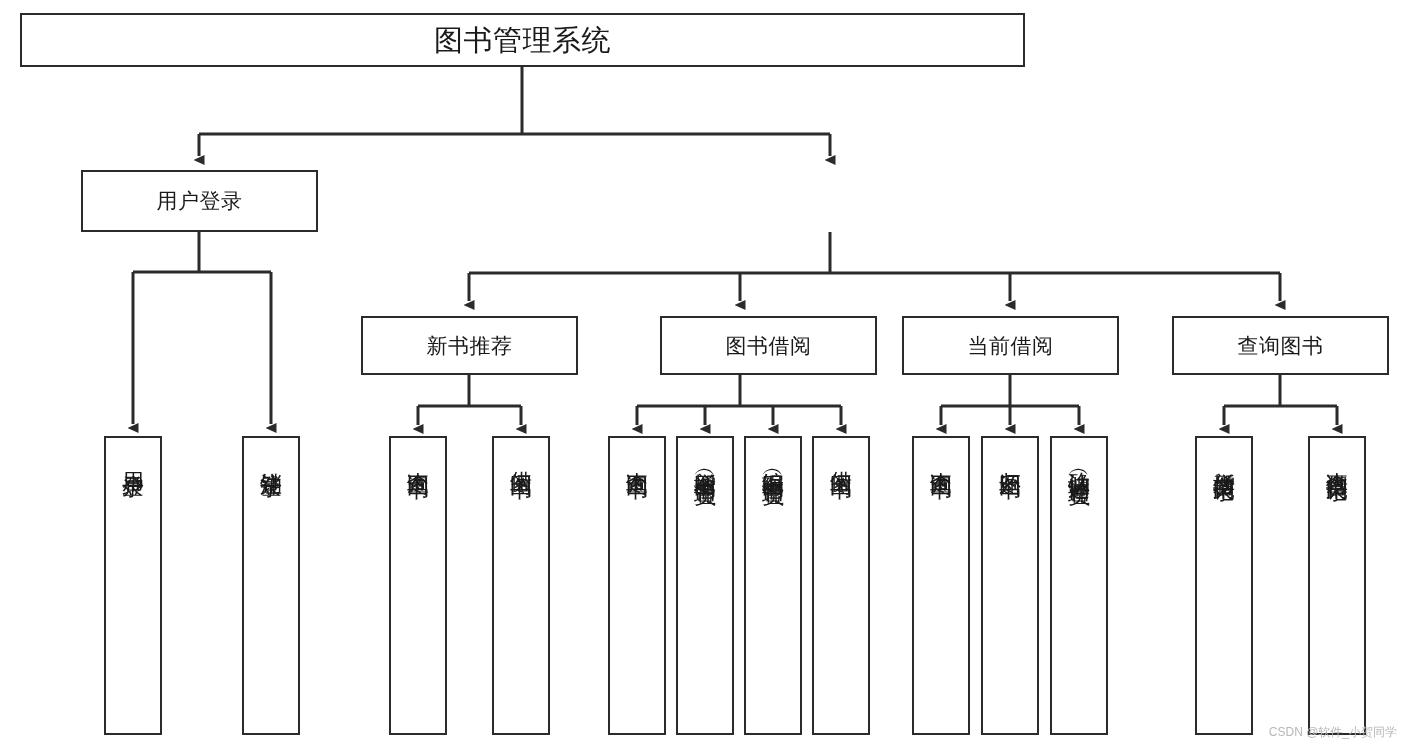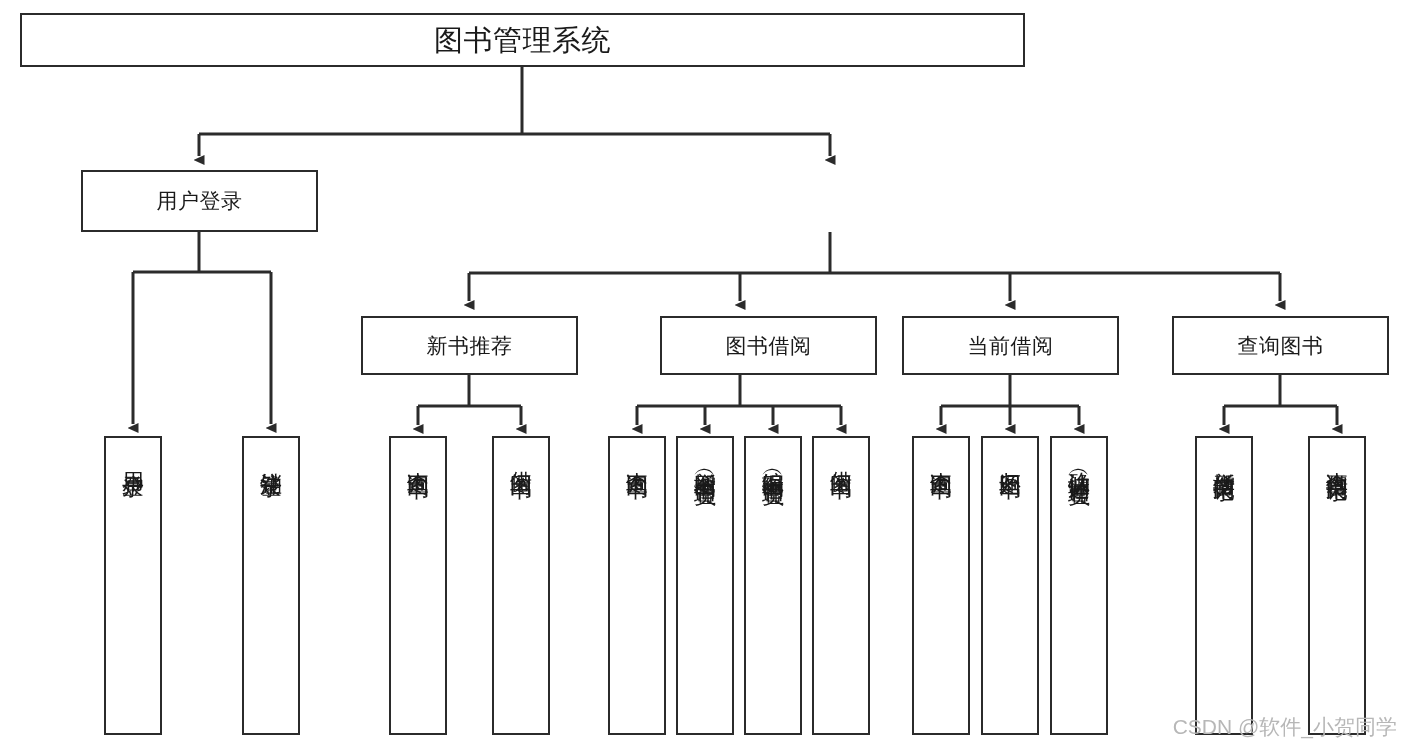--- a/index.html
+++ b/index.html
@@ -57,21 +57,21 @@
     text-orientation: upright;
     font-size: 22px;
     letter-spacing: 2px;
     line-height: 1;
     white-space: nowrap;
   }
   #watermark {
     position: absolute;
     right: 8px;
     bottom: 6px;
-    font-size: 21px;
+    font-size: 12px;
     color: #b7b7b7;
     font-family: "Liberation Sans", "DejaVu Sans", sans-serif;
     white-space: nowrap;
     pointer-events: none;
   }
 </style>
 </head>
 <body>
 
 <div id="canvas">

